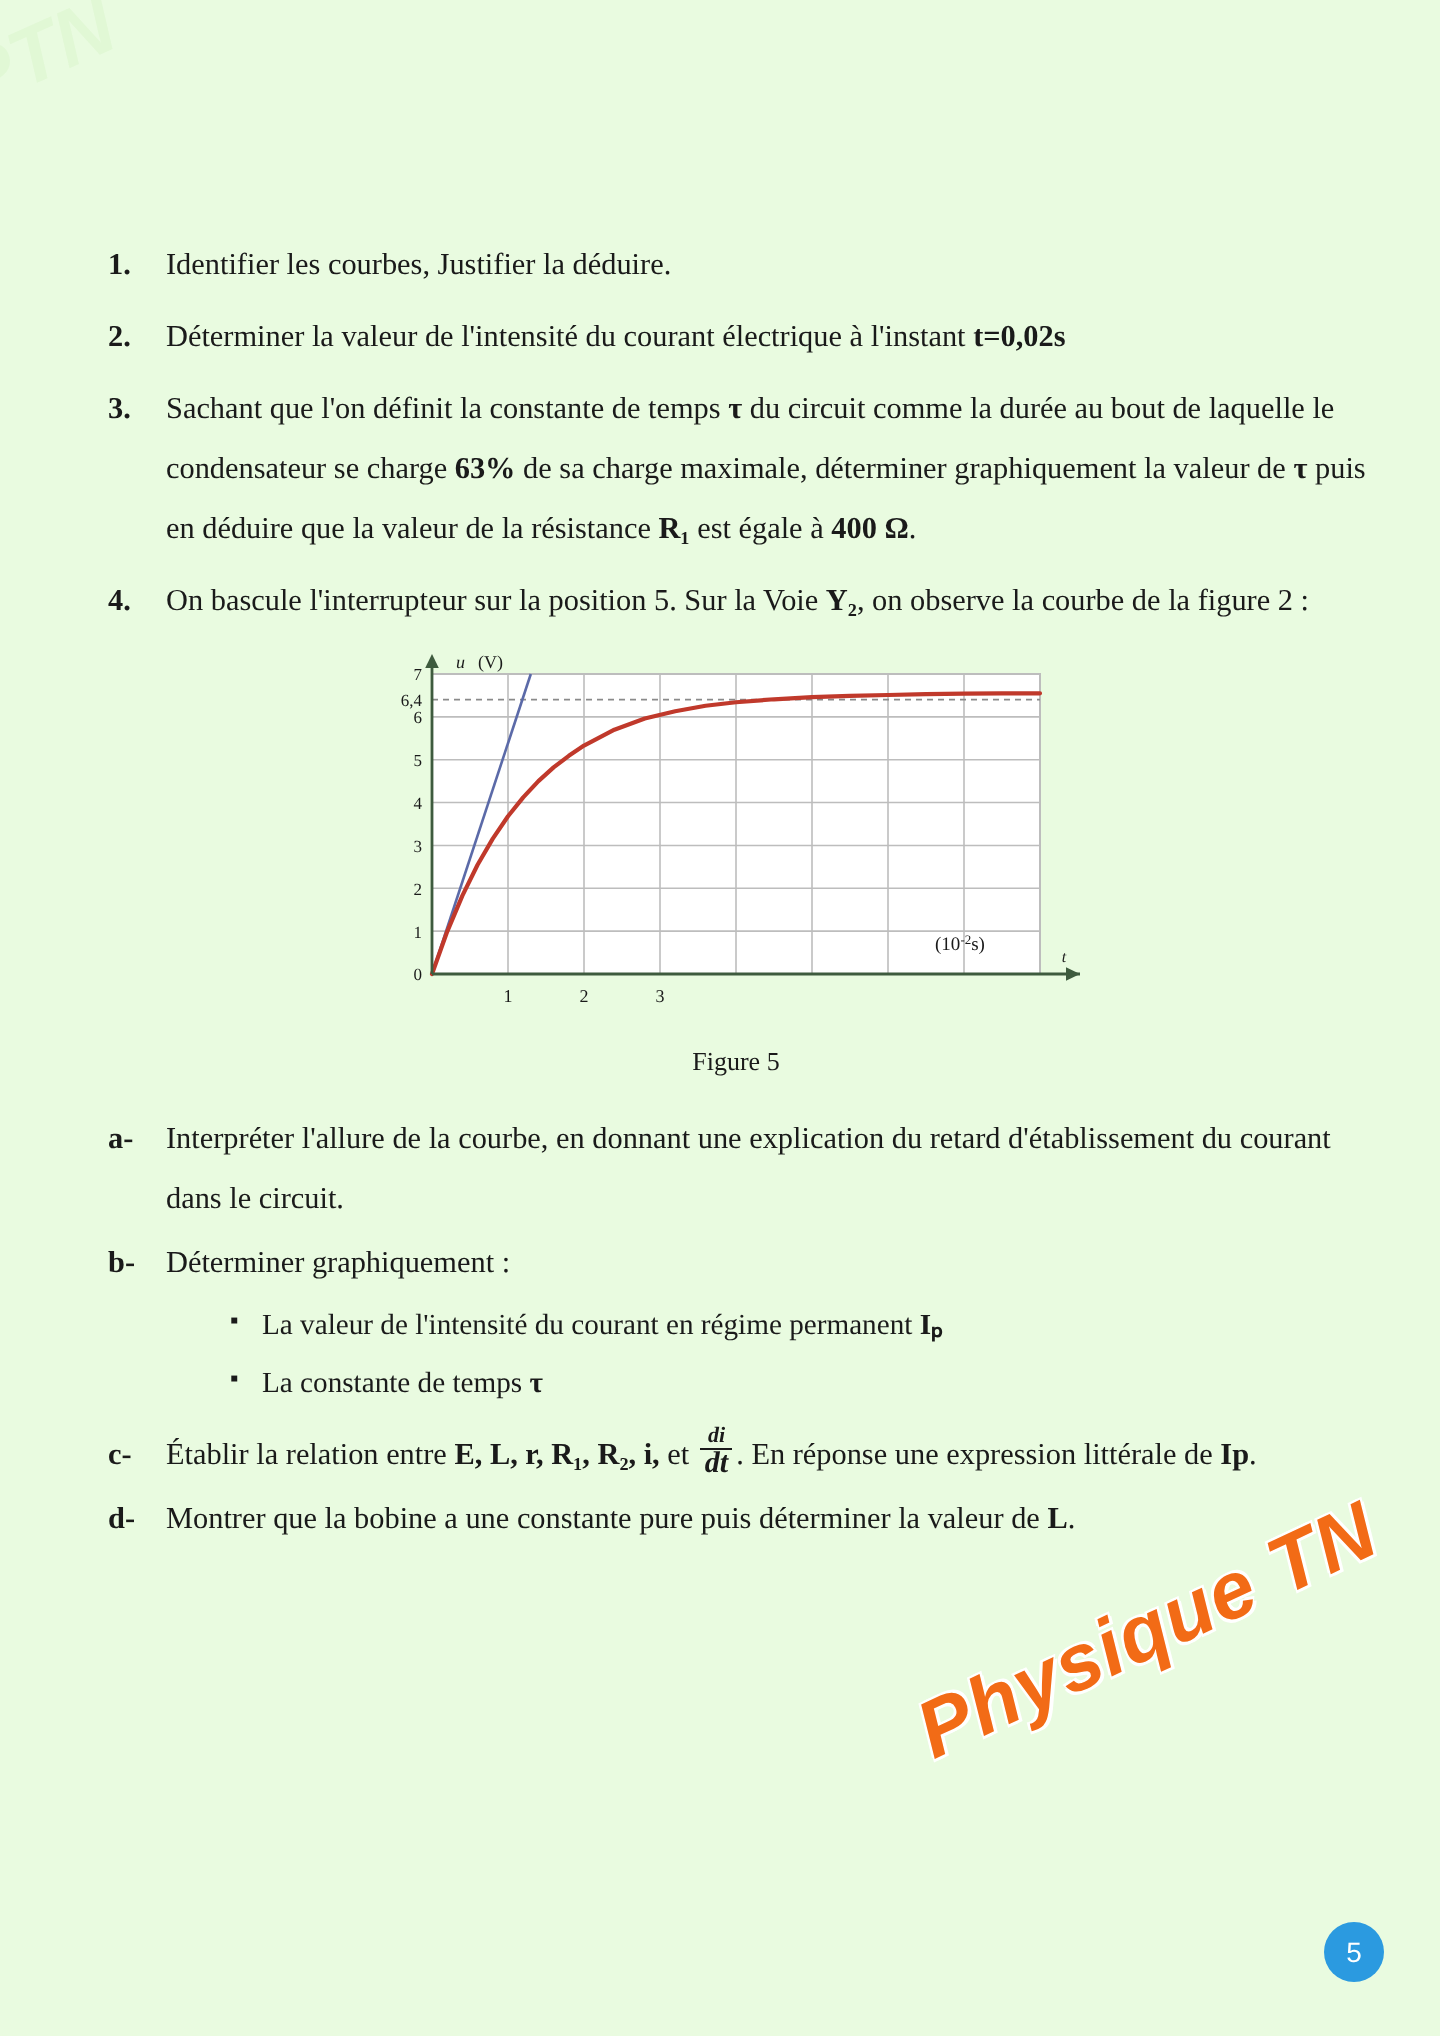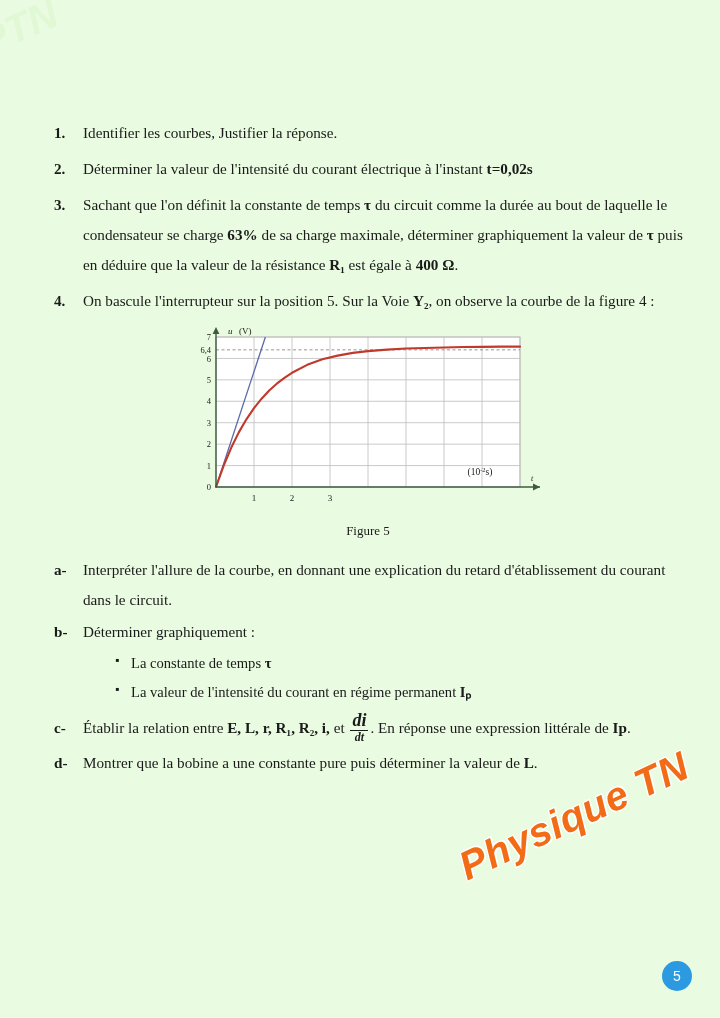--- a/index.html
+++ b/index.html
@@ -127,23 +127,23 @@
     vertical-align: middle;
     text-align: center;
     font-style: italic;
     font-family: "Liberation Serif", serif;
     font-weight: bold;
     line-height: 1.05;
     margin: 0 2px;
     position: relative;
     top: -2px;
   }
-  .frac .top { display: block; font-size: 18px; padding: 0 2px; }
+  .frac .top { display: block; font-size: 11px; padding: 0 2px; }
   .frac .bar { display: block; border-top: 1.3px solid #1a1a1a; }
-  .frac .bot { display: block; font-size: 12px; padding: 0 2px; }
+  .frac .bot { display: block; font-size: 15px; padding: 0 2px; }
 
   
   .watermark {
     position: absolute;
     left: 452px;
     top: 848px;
     transform: rotate(-25deg);
     transform-origin: left top;
     font-family: "Liberation Sans", sans-serif;
     font-style: italic;
@@ -181,24 +181,24 @@
 </head>
 <body>
 
 <div class="page">
 
   <div class="corner-wm">PTN</div>
 
   <div class="content">
 
     <ol class="main-list" id="main-list">
-        <li><span class="num">1.</span><span><span>Identifier les courbes, Justifier la réponse.</span></span></li>
+        <li><span class="num">1.</span><span><span>Identifier les courbes, Justifier la déduire.</span></span></li>
         <li><span class="num">2.</span><span><span>Déterminer la valeur de l'intensité du courant électrique à l'instant </span><b>t=0,02s</b></span></li>
         <li><span class="num">3.</span><span><span>Sachant que l'on définit la constante de temps </span><b>τ</b><span> du circuit comme la durée au bout de laquelle le condensateur se charge </span><b>63%</b><span> de sa charge maximale, déterminer graphiquement la valeur de </span><b>τ</b><span> puis en déduire que la valeur de la résistance </span><b>R₁</b><span> est égale à </span><b>400 Ω</b><span>.</span></span></li>
-        <li><span class="num">4.</span><span><span>On bascule l'interrupteur sur la position 5. Sur la Voie </span><b>Y₂</b><span>, on observe la courbe de la figure 4 :</span></span></li>
+        <li><span class="num">4.</span><span><span>On bascule l'interrupteur sur la position 5. Sur la Voie </span><b>Y₂</b><span>, on observe la courbe de la figure 2 :</span></span></li>
       </ol>
 
     <div class="figure-wrap">
       <div class="chart-box">
         <svg id="chart-svg" width="360" height="192" viewBox="0 0 360 192">
             <rect x="28" y="14" width="304" height="150" fill="#ffffff"></rect>
             <line x1="66" y1="14" x2="66" y2="164" stroke="#bdbdbd" stroke-width="0.8"></line>
             <line x1="104" y1="14" x2="104" y2="164" stroke="#bdbdbd" stroke-width="0.8"></line>
             <line x1="142" y1="14" x2="142" y2="164" stroke="#bdbdbd" stroke-width="0.8"></line>
             <line x1="180" y1="14" x2="180" y2="164" stroke="#bdbdbd" stroke-width="0.8"></line>
@@ -238,22 +238,22 @@
             <text x="292" y="152" font-size="9.5" font-family="&quot;Liberation Serif&quot;, serif" fill="#1a1a1a" text-anchor="middle">(10<tspan baseline-shift="super" font-size="6.5">-2</tspan>s)</text>
             <text x="344" y="158" font-size="8" font-family="&quot;Liberation Serif&quot;, serif" fill="#1a1a1a" text-anchor="middle" font-style="italic">t</text>
           </svg>
       </div>
       <div class="chart-caption">Figure 5</div>
     </div>
 
     <ul class="sub-list" id="sub-list">
         <li><span class="lbl">a-</span><span><span>Interpréter l'allure de la courbe, en donnant une explication du retard d'établissement du courant dans le circuit.</span></span></li>
         <li><span class="lbl">b-</span><span><span>Déterminer graphiquement :</span></span><ul class="bullets">
+            <li><span>La valeur de l'intensité du courant en régime permanent </span><b>I</b><b>ₚ</b></li>
             <li><span>La constante de temps </span><b>τ</b></li>
-            <li><span>La valeur de l'intensité du courant en régime permanent </span><b>I</b><b>ₚ</b></li>
           </ul></li>
         <li><span class="lbl">c-</span><span><span>Établir la relation entre </span><b>E, L, r, R₁, R₂, i,</b><span> et </span><span class="frac"><span class="top">di</span><span class="bar"></span><span class="bot">dt</span></span><span>. En réponse une expression littérale de </span><b>Ip</b><span>.</span></span></li>
         <li><span class="lbl">d-</span><span><span>Montrer que la bobine a une constante pure puis déterminer la valeur de </span><b>L</b><span>.</span></span></li>
       </ul>
 
   </div>
 
   <div class="watermark">Physique TN</div>
 
   <div class="page-badge">5</div>

